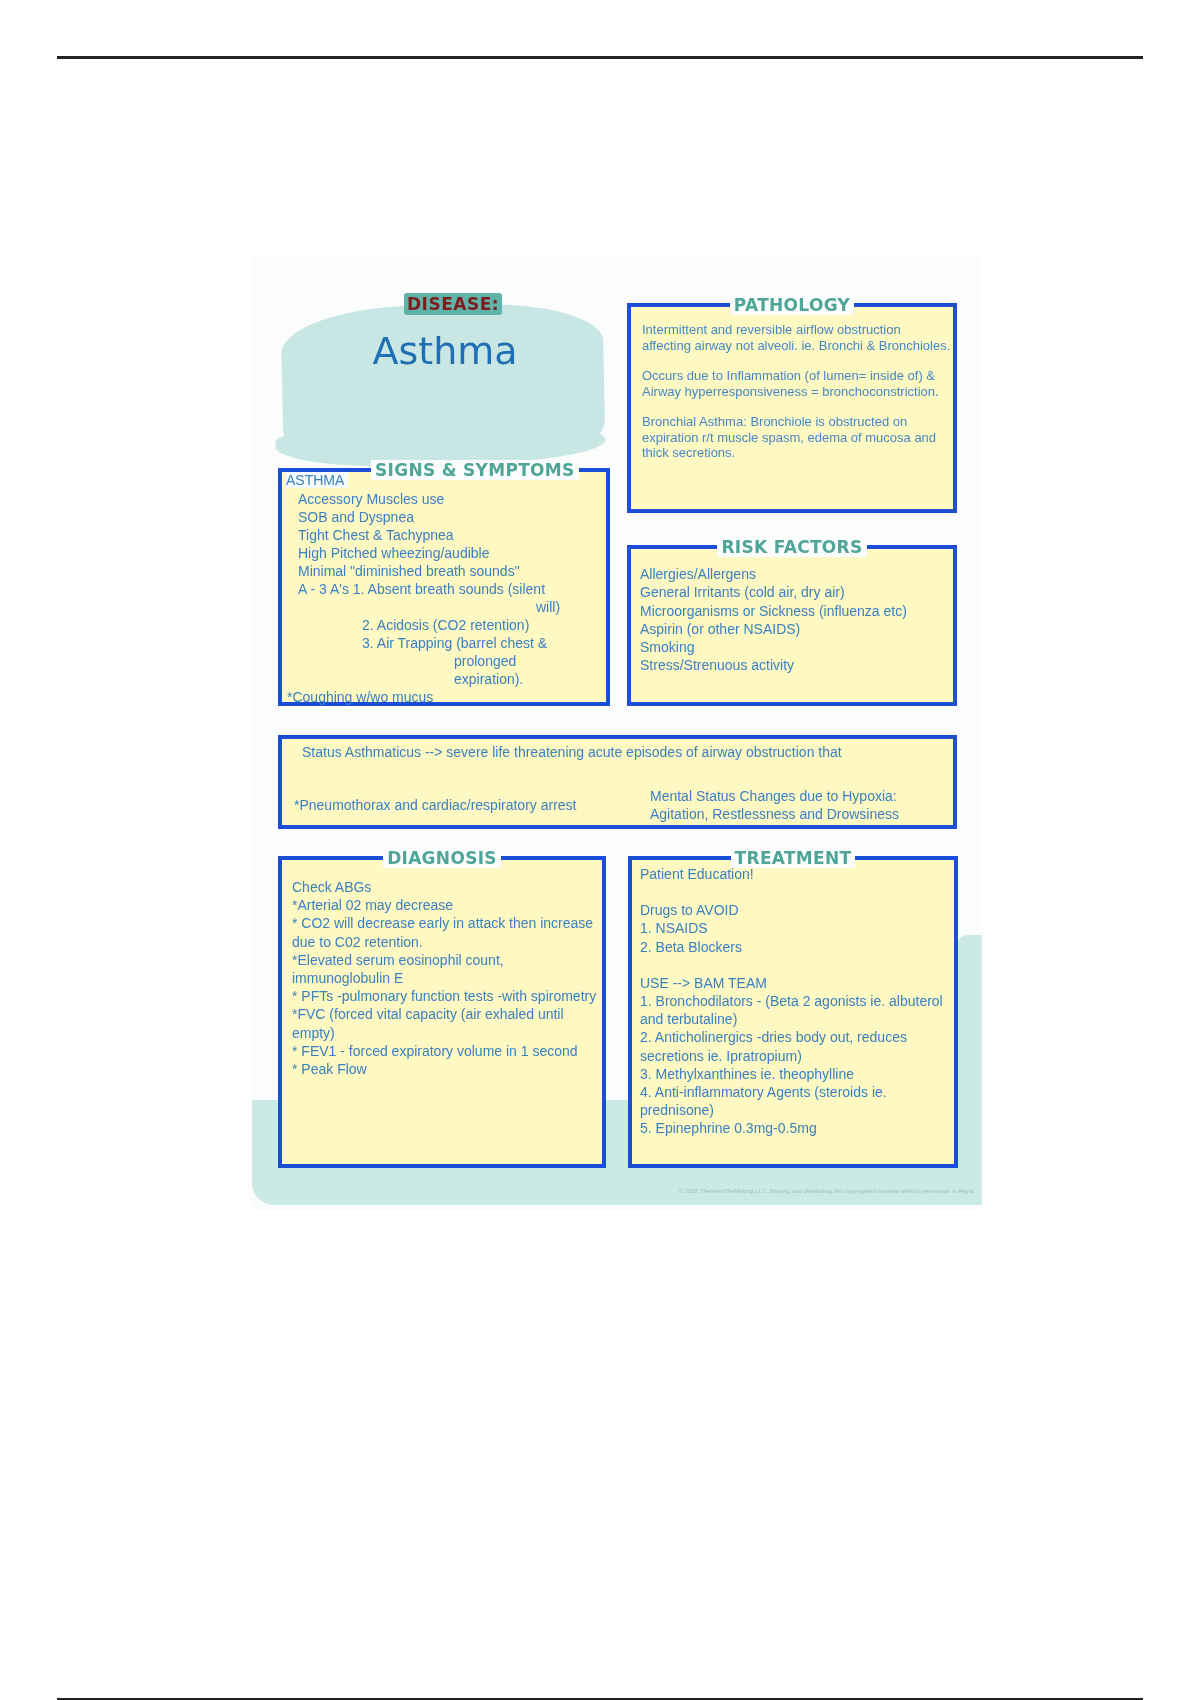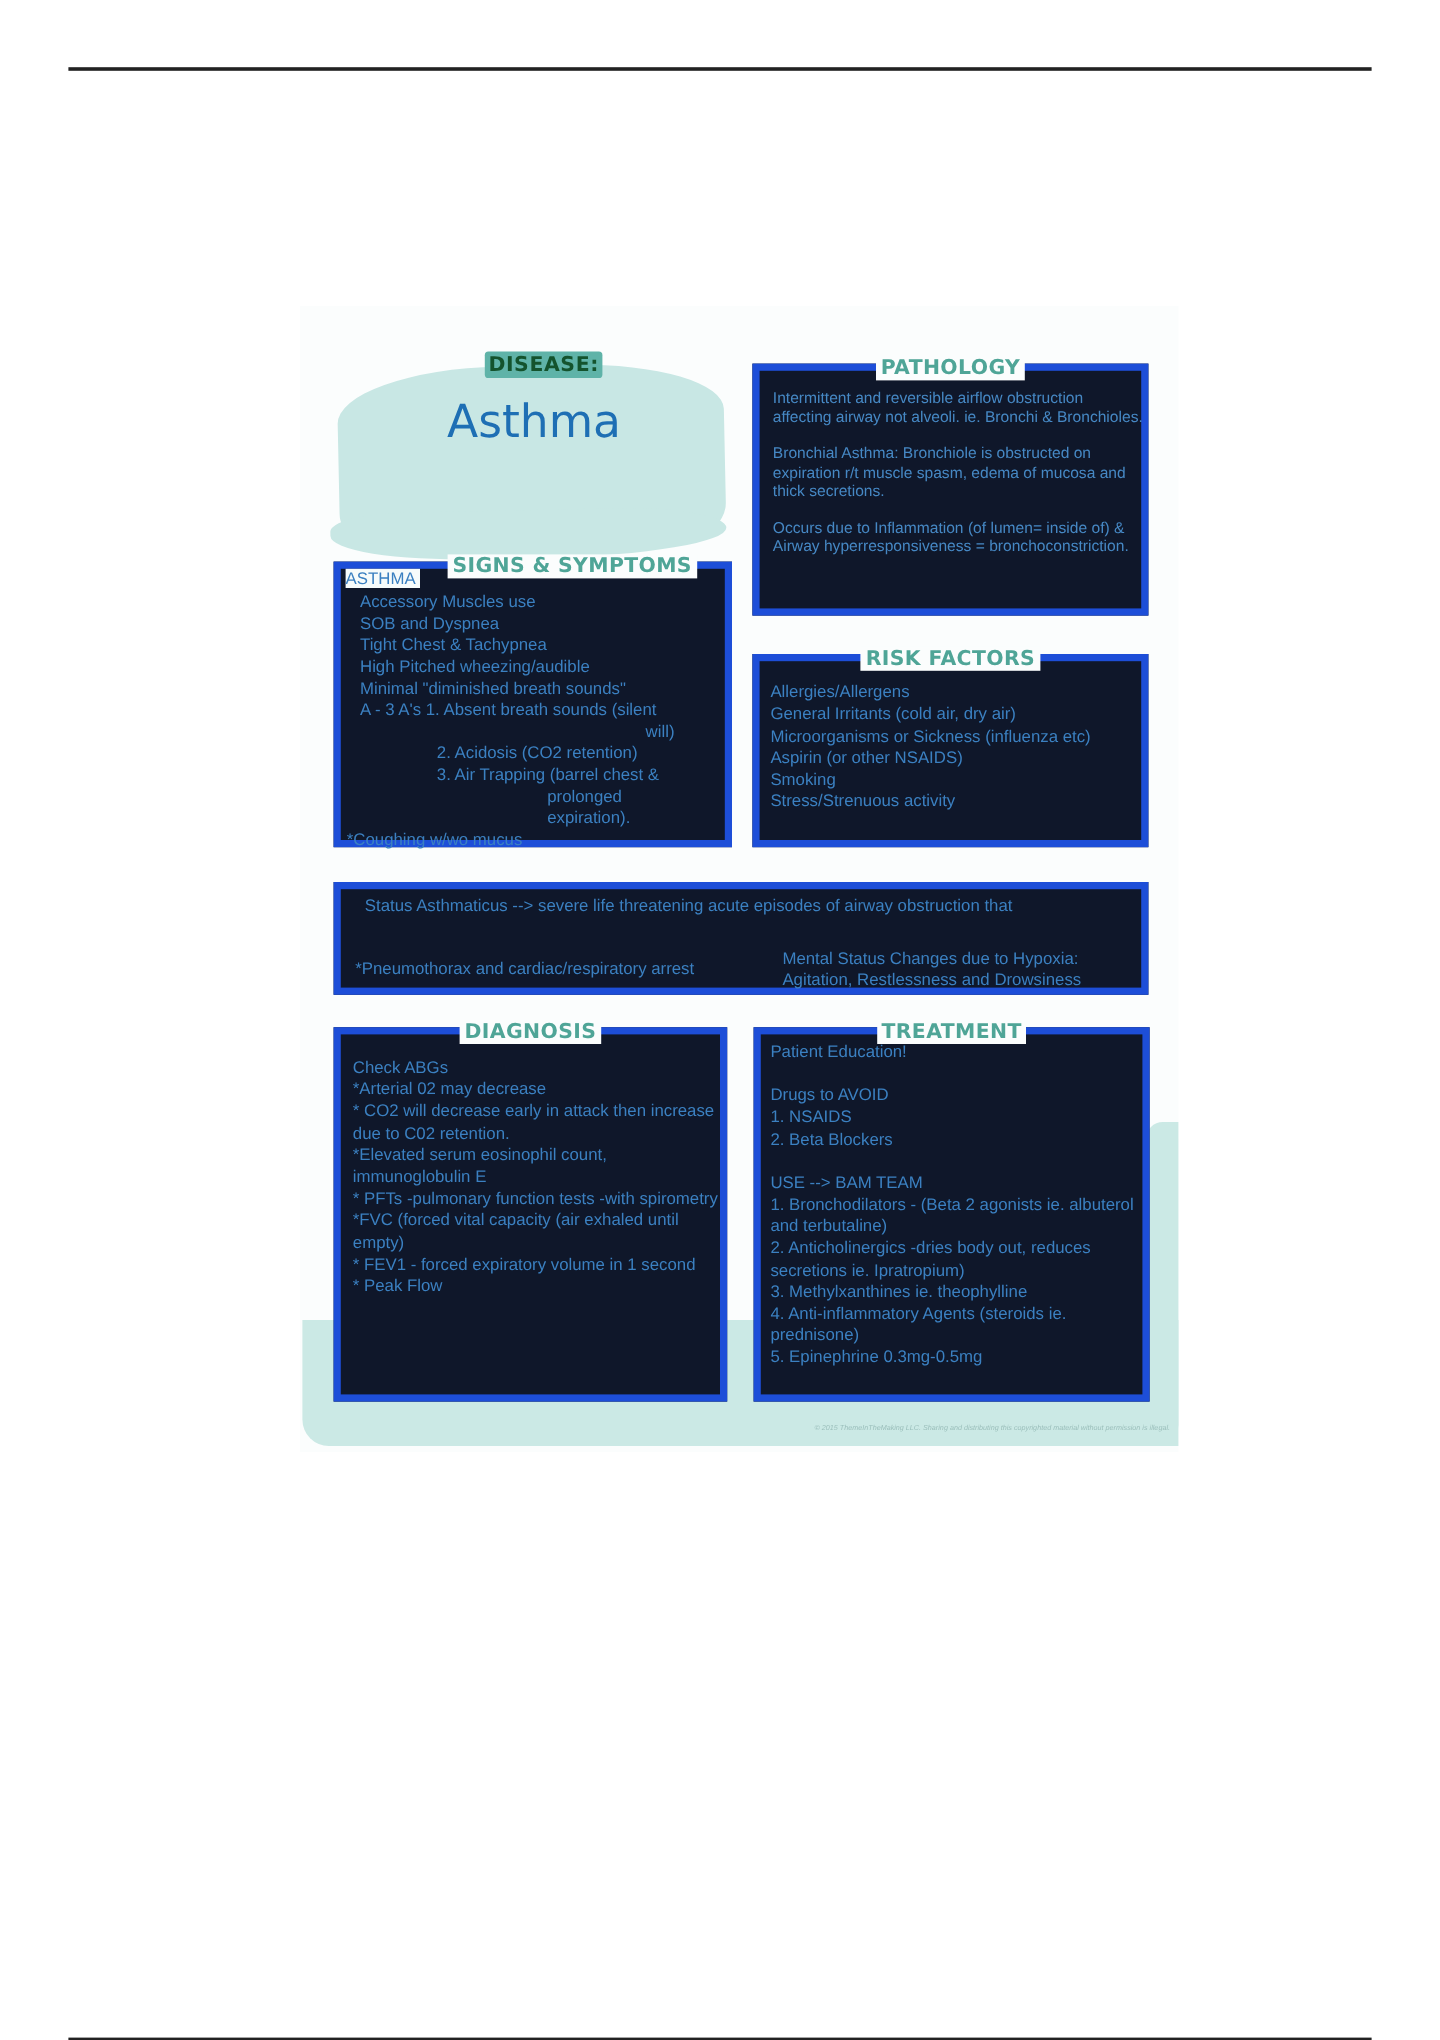--- a/index.html
+++ b/index.html
@@ -31,32 +31,32 @@
       border-radius: 42% 38% 14% 12% / 30% 26% 22% 20%;
       transform: rotate(-1.2deg);
     }
     .title-blob::after {
       content: ""; position: absolute; left: -8px; bottom: -10px; width: 330px; height: 40px;
       background: #c8e7e4; border-radius: 20% 30% 50% 40% / 40% 50% 60% 60%;
     }
 
     .disease-label {
       position: absolute; left: 404px; top: 293px; height: 22px; padding: 0 3px;
-      background: #5fb3a8; color: #14532d; font-weight: bold; font-size: 17px;
+      background: #5fb3a8; color: #7f1d1d; font-weight: bold; font-size: 17px;
       line-height: 22px; letter-spacing: 0.5px; border-radius: 3px;
       font-family: "DejaVu Sans", sans-serif;
     }
     .disease-name {
       position: absolute; left: 340px; top: 328px; width: 210px; text-align: center;
       color: #1e6fb4; font-size: 38px; line-height: 46px;
       font-family: "DejaVu Sans", sans-serif;
     }
 
     .box {
-      position: absolute; border: 6px solid #1d4ed8; background: #0f172a;
+      position: absolute; border: 4px solid #1d4ed8; background: #fef9c3;
     }
     .box-title {
       position: absolute; top: -13px; left: 0; right: 0; text-align: center; pointer-events: none;
     }
     .box-title span {
       background: #fbfdfd; padding: 0 4px; color: #4fa597; font-weight: bold;
       font-size: 17px; letter-spacing: 0.3px; font-family: "DejaVu Sans", sans-serif;
       line-height: 22px;
     }
     .box-body { color: #3b80c1; font-size: 14px; line-height: 18px; }
@@ -116,22 +116,22 @@
 <div class="right-blob"></div>
 
 <div class="title-blob"></div>
 <div class="disease-label">DISEASE:</div>
 <div class="disease-name">Asthma</div>
 
 <div class="box pathology">
   <div class="box-title"><span>PATHOLOGY</span></div>
   <div class="box-body">
     <p class="para">Intermittent and reversible airflow obstruction affecting airway not alveoli. ie. Bronchi &amp; Bronchioles.</p>
+    <p class="para">Occurs due to Inflammation (of lumen= inside of) &amp; Airway hyperresponsiveness = bronchoconstriction.</p>
     <p class="para">Bronchial Asthma: Bronchiole is obstructed on expiration r/t muscle spasm, edema of mucosa and thick secretions.</p>
-    <p class="para">Occurs due to Inflammation (of lumen= inside of) &amp; Airway hyperresponsiveness = bronchoconstriction.</p>
   </div>
 </div>
 
 <div class="box signs">
   <div class="asthma-tag">ASTHMA</div>
   <div class="box-title"><span>SIGNS &amp; SYMPTOMS</span></div>
   <div class="box-body">
     <div class="line">Accessory Muscles use</div>
     <div class="line">SOB and Dyspnea</div>
     <div class="line">Tight Chest &amp; Tachypnea</div>

